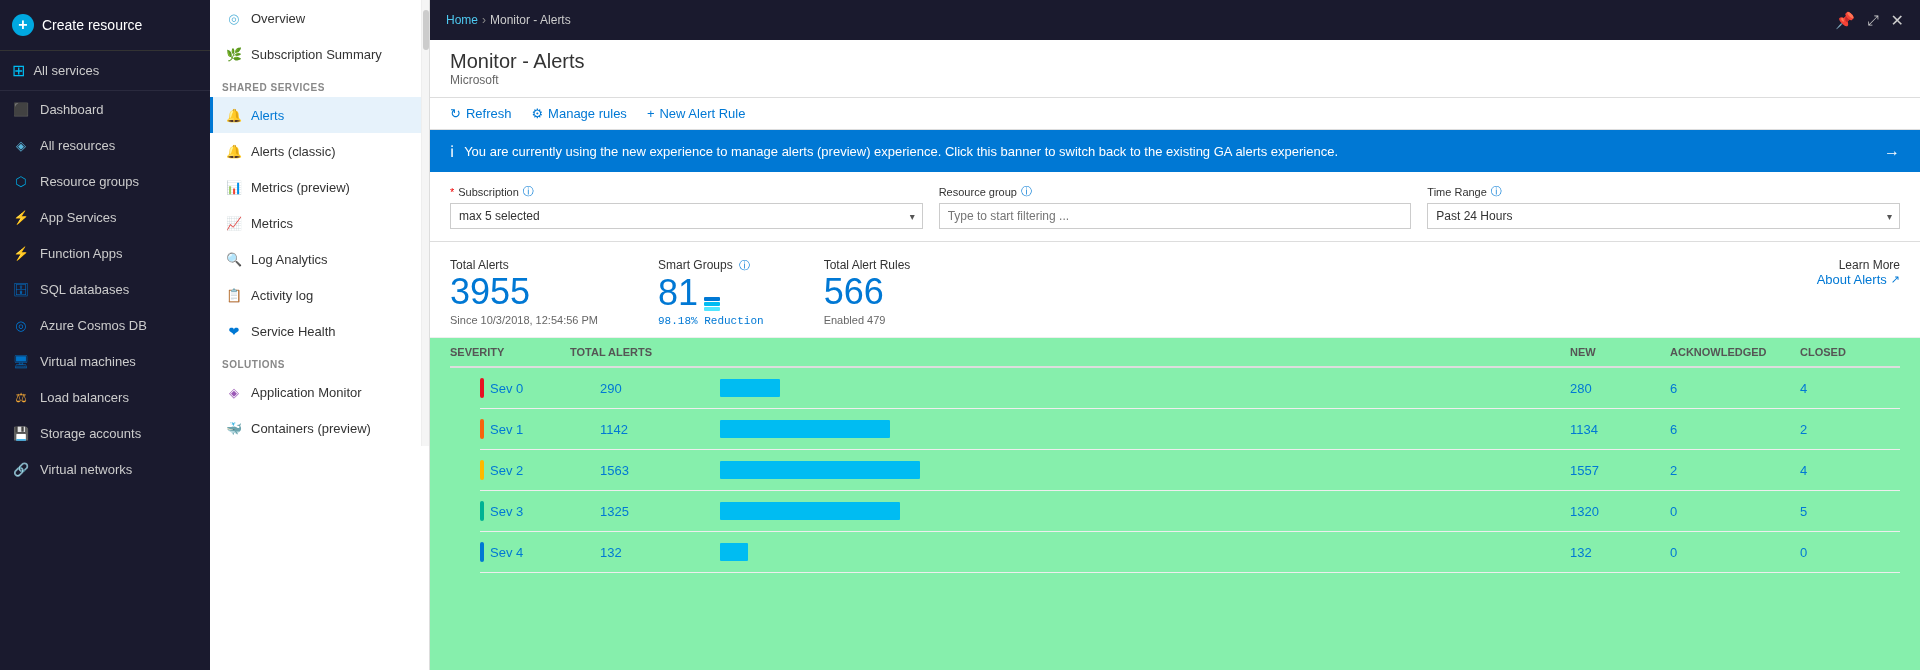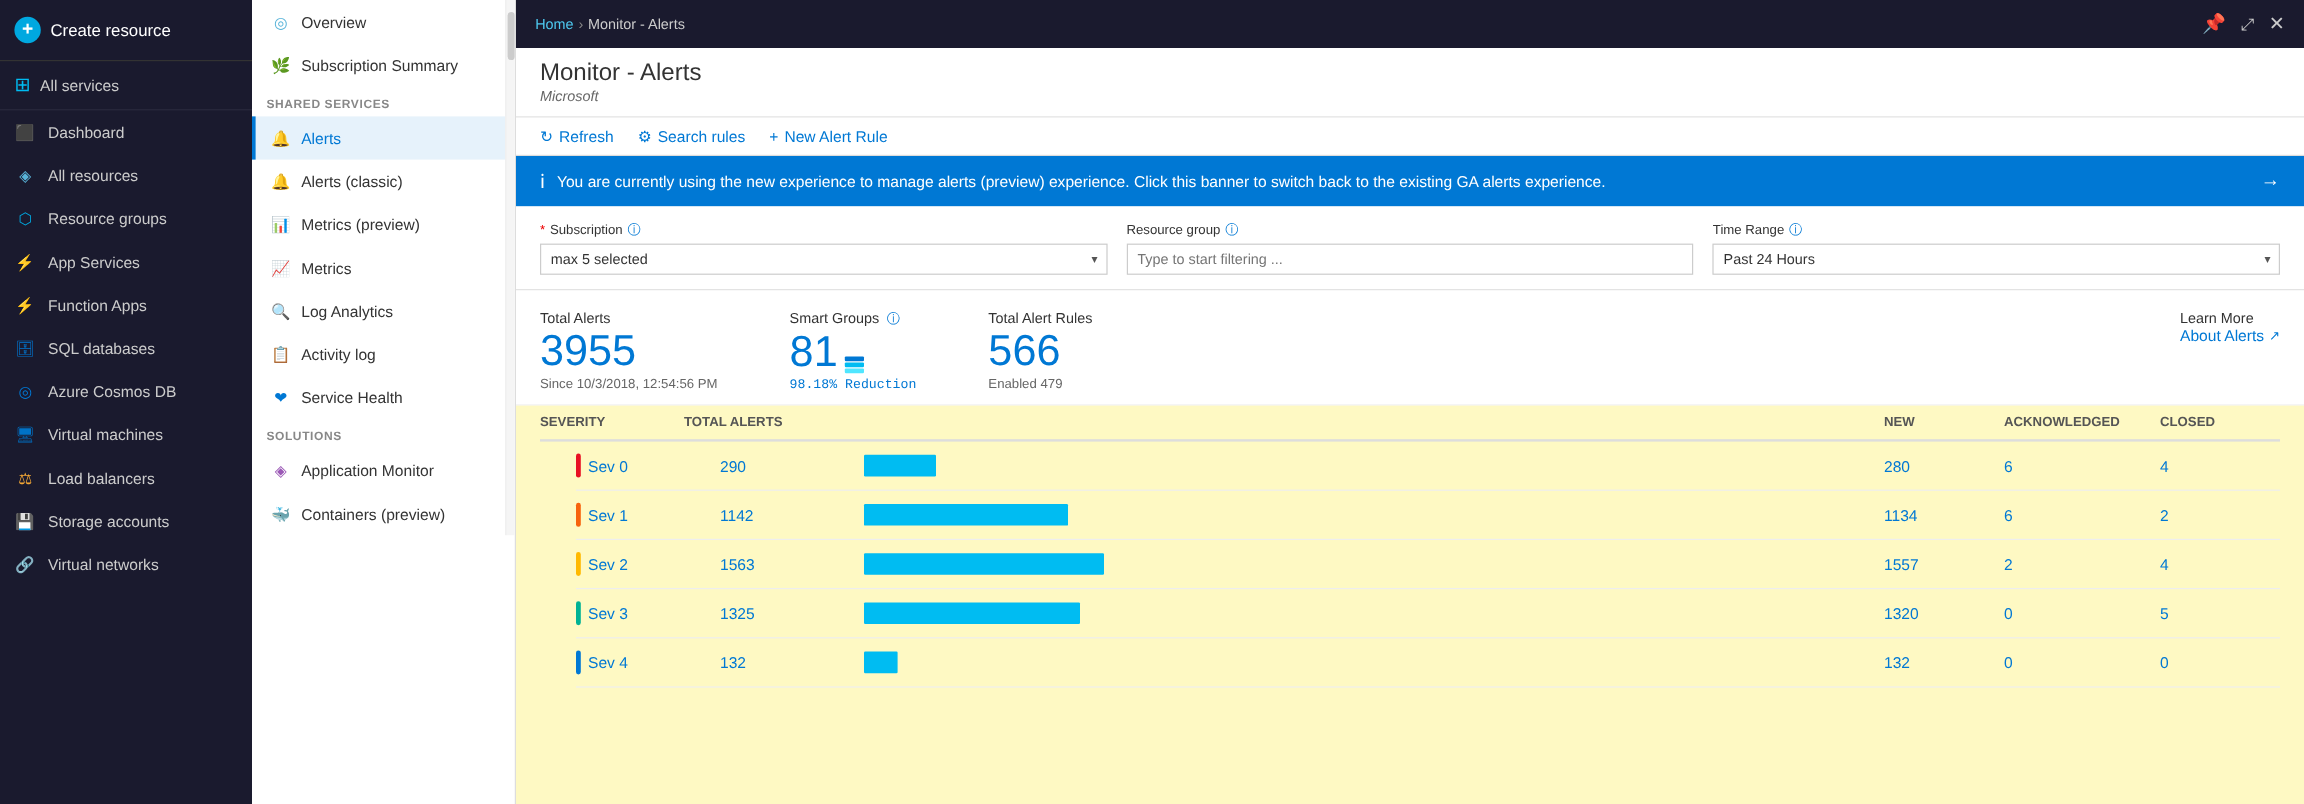--- a/index.html
+++ b/index.html
@@ -155,21 +155,21 @@
     .top-bar-actions { display: flex; align-items: center; gap: 12px; }
     .top-bar-actions .tb-icon { color: #ccc; cursor: pointer; font-size: 16px; }
 
     .page-header {
       background: #fff;
       padding: 10px 20px;
       border-bottom: 1px solid #ddd;
       flex-shrink: 0;
     }
     .page-header h1 { font-size: 20px; font-weight: 300; color: #333; }
-    .page-header .subtitle { font-size: 12px; color: #666; font-style: italic; }
+    .page-header .subtitle { font-size: 12px; color: #666; }
 
     .toolbar {
       background: #fff;
       padding: 8px 20px;
       border-bottom: 1px solid #ddd;
       display: flex; align-items: center; gap: 20px;
       flex-shrink: 0;
     }
     .toolbar-btn {
       display: flex; align-items: center; gap: 5px;
@@ -218,26 +218,26 @@
     .stat-block .stat-sub { font-size: 11px; color: #666; margin-top: 4px; }
     .stat-block .stat-sub-blue { font-size: 11px; color: #0078d4; margin-top: 4px; font-family: Liberation Mono, monospace; }
 
     .smart-groups-value { display: flex; align-items: flex-end; gap: 6px; }
     .stack-icon { display: inline-flex; flex-direction: column; gap: 1px; }
     .stack-icon span { width: 16px; height: 4px; display: block; border-radius: 1px; }
     .stack-icon span:nth-child(1) { background: #0078d4; }
     .stack-icon span:nth-child(2) { background: #00bcf2; }
     .stack-icon span:nth-child(3) { background: #50e6ff; }
 
-    .learn-more { margin-left: auto; }
+    .learn-more { margin-left: auto; text-align: right; }
     .learn-more .lm-label { font-size: 12px; color: #333; font-weight: 500; }
     .learn-more a { color: #0078d4; font-size: 13px; text-decoration: none; display: flex; align-items: center; gap: 4px; }
 
     .alerts-table {
-      background: #fef9c3;
+      background: #86efac;
       flex: 1;
       overflow-y: auto;
       padding: 0 20px;
     }
     .alerts-table::-webkit-scrollbar { width: 6px; }
     .alerts-table::-webkit-scrollbar-thumb { background: #ccc; }
 
     .table-header {
       display: grid;
       grid-template-columns: 120px 120px 1fr 100px 130px 100px;
@@ -411,21 +411,21 @@
     <div class="subtitle">Microsoft</div>
   </div>
 
   <div class="toolbar">
     <button class="toolbar-btn">
       <span>↻</span>
       <span>Refresh</span>
     </button>
     <button class="toolbar-btn">
       <span>⚙</span>
-      <span>Search rules</span>
+      <span>Manage rules</span>
     </button>
     <button class="toolbar-btn">
       <span>+</span>
       <span>New Alert Rule</span>
     </button>
   </div>
 
   <div class="info-banner">
     <span style="font-size:16px;flex-shrink:0;">ℹ</span>
     <span>You are currently using the new experience to manage alerts (preview) experience. Click this banner to switch back to the existing GA alerts experience.</span>

